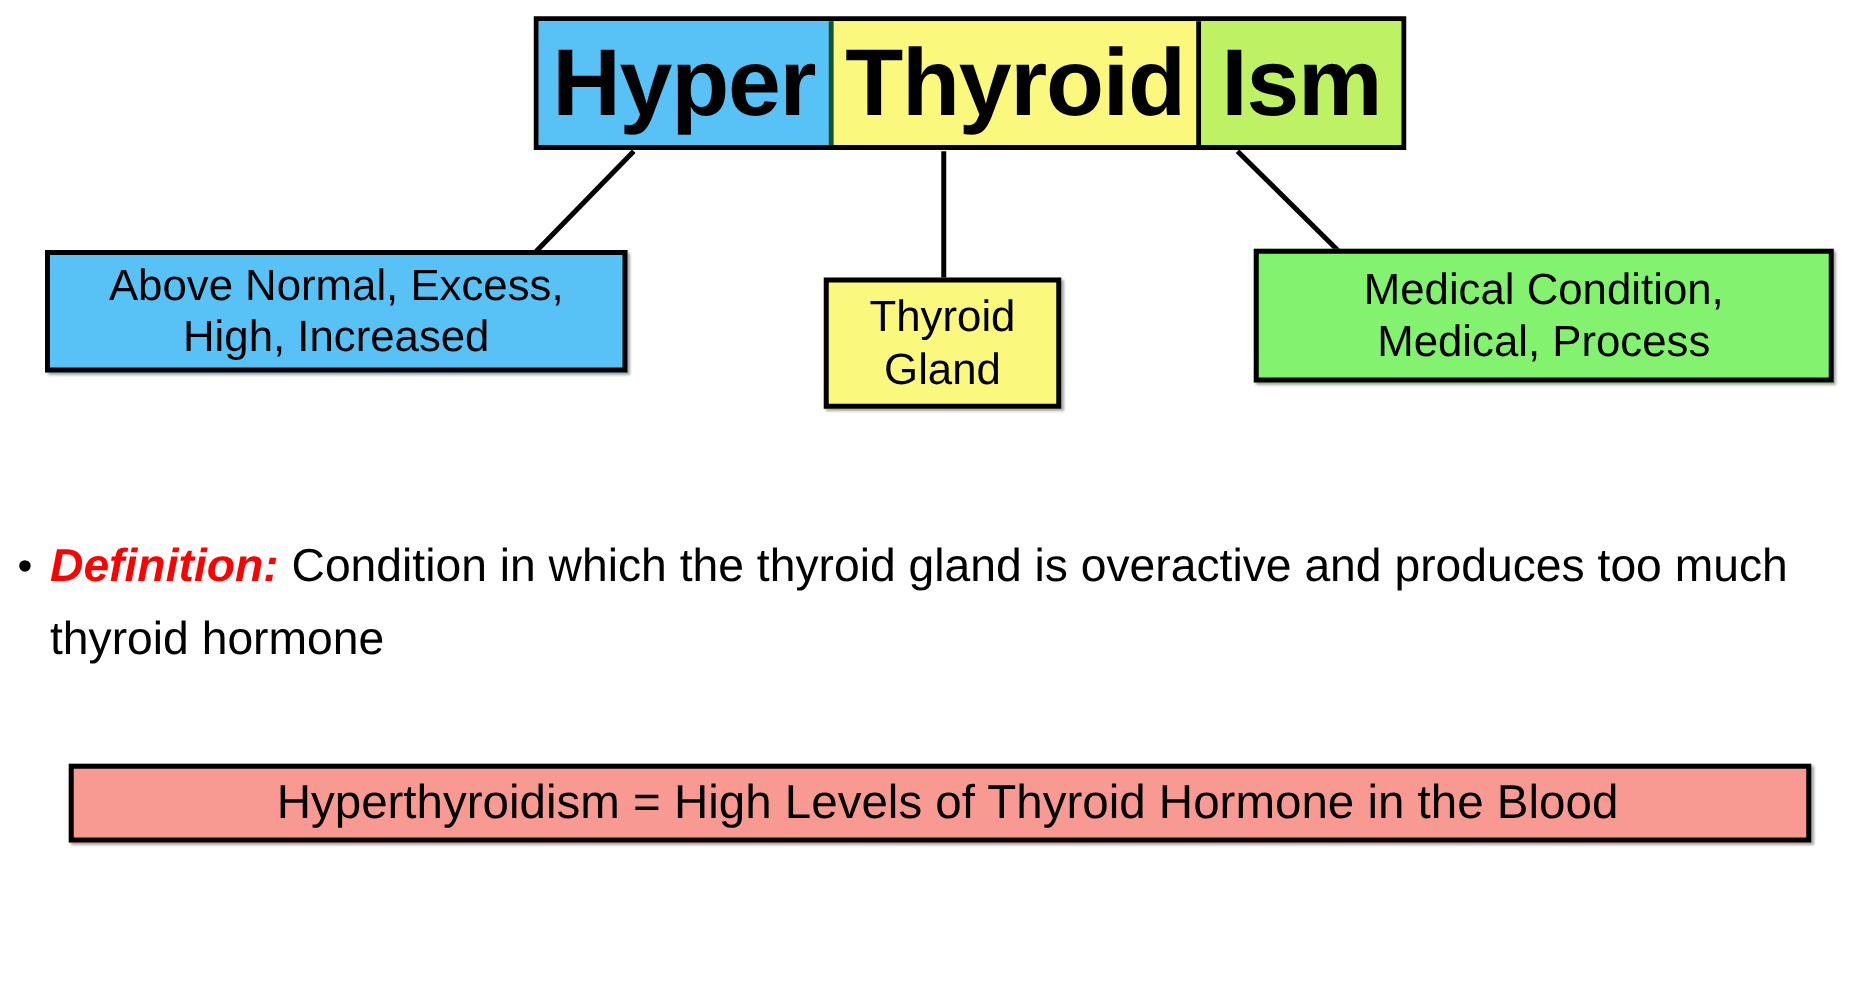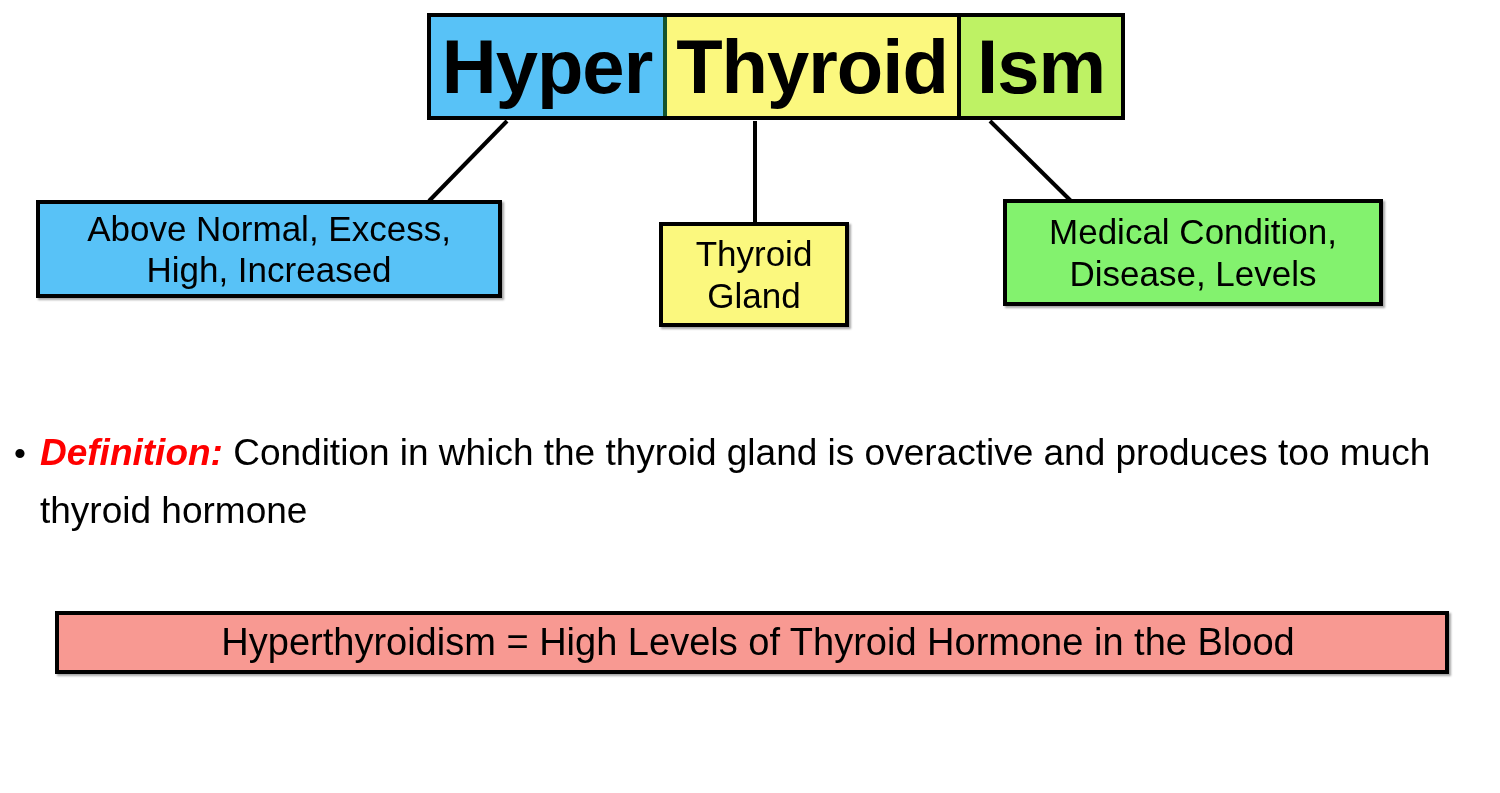--- a/index.html
+++ b/index.html
@@ -92,21 +92,21 @@
     left: 659px;
     top: 222px;
     width: 190px;
     height: 105px;
     background: #FBF87E;
     font-size: 35px;
   }
   .box-medical {
     left: 1003px;
     top: 199px;
-    width: 380px;
+    width: 464px;
     height: 107px;
     background: #83F26E;
     font-size: 35px;
     padding: 0 10px;
     justify-content: center;
   }
 
   
   .definition-row {
     position: absolute;
@@ -183,21 +183,21 @@
   <div class="meaning-box box-gland">
     <div>
       <span>Thyroid</span><br>
       <span>Gland</span>
     </div>
   </div>
 
   <div class="meaning-box box-medical">
     <div>
       <span>Medical Condition,</span><br>
-      <span>Disease, Levels</span>
+      <span>Medical, Process</span>
     </div>
   </div>
 
   <div class="definition-row">
     <div class="bullet-dot">•</div>
     <div class="definition-text">
       <span class="definition-label">Definition:</span><span> Condition in which the thyroid gland is overactive and produces too much thyroid hormone</span>
     </div>
   </div>
 

